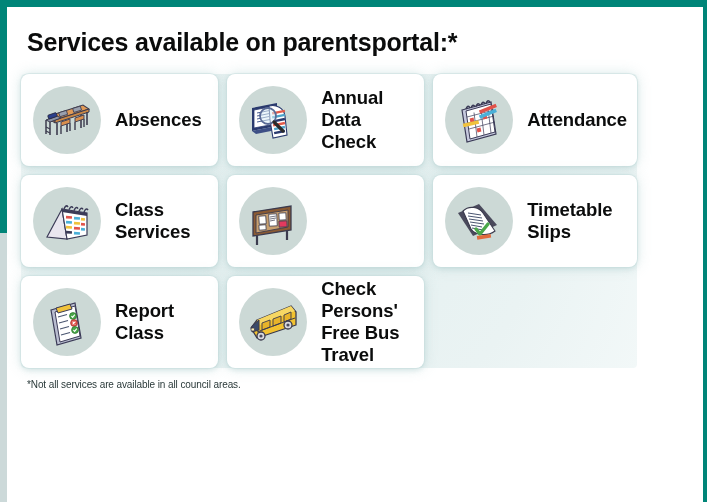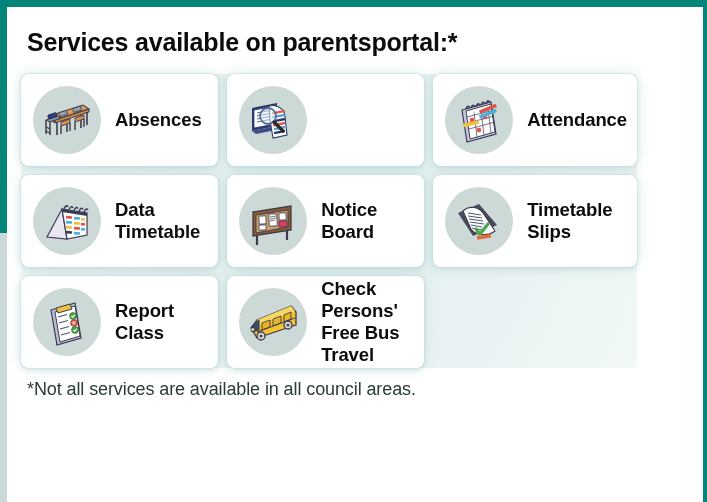--- a/index.html
+++ b/index.html
@@ -100,21 +100,21 @@
 
   .card-label {
     font-size: 18.5px;
     font-weight: bold;
     color: #0b0c0c;
     line-height: 1.18;
     letter-spacing: -0.1px;
   }
 
   .footnote {
-    font-size: 18px;
+    font-size: 10px;
     color: #2b3a3a;
     margin: 11px 0 0 6px;
     letter-spacing: -0.1px;
   }
 
   
   .grid-wrap {
     position: relative;
     background:
       radial-gradient(circle at 50% 50%, #e4f0f0 0%, #eaf3f3 60%, #f2f8f8 100%);
@@ -186,20 +186,21 @@
                   <rect x="30" y="29" width="12" height="2.4" fill="#2a3a6e" transform="rotate(-11 36 30)"></rect>
                   <rect x="30" y="33" width="12" height="2.4" fill="#e45b4a" transform="rotate(-11 36 34)"></rect>
                   <rect x="31" y="37" width="11" height="2.4" fill="#4da3c9" transform="rotate(-11 36 38)"></rect>
                   <rect x="31" y="41" width="11" height="2.4" fill="#2a3a6e" transform="rotate(-11 36 42)"></rect>
                 </g>
                 <circle cx="25" cy="26" r="8" fill="rgba(220,238,248,0.55)" stroke="#5a6b96" stroke-width="1.8"></circle>
                 <path d="M31,32 L40,41" stroke="#2a2a2a" stroke-width="3.2" stroke-linecap="round"></path>
               </g>
             </svg>
           </span>
+          <span class="card-label">Annual Data Check</span>
         </div>
 
         <div class="service-card">
           <span class="icon-circle">
             <svg width="60" height="60" viewBox="0 0 60 60">
               <g>
                 <polygon points="13,20 42,12 47,44 18,52" fill="#c6c9de" stroke="#3b3b57" stroke-width="1.2"></polygon>
                 <polygon points="17,21 42,14 46,42 21,49" fill="#ffffff" stroke="#3b3b57" stroke-width="1"></polygon>
                 <g stroke="#3b3b57" stroke-width="0.7" fill="none">
                   <path d="M18,27 L45,20"></path>
@@ -251,21 +252,21 @@
                 <g fill="none" stroke="#3b3b57" stroke-width="1.5">
                   <path d="M27,18 q2,-5 4,-2"></path>
                     <path d="M32,18.8 q2,-5 4,-2"></path>
                   <path d="M37,19.6 q2,-5 4,-2"></path>
                     <path d="M42,20.4 q2,-5 4,-2"></path>
                   <path d="M47,21.2 q2,-5 4,-2"></path>
                 </g>
               </g>
             </svg>
           </span>
-          <span class="card-label">Data Timetable</span>
+          <span class="card-label">Class Services</span>
         </div>
 
         <div class="service-card">
           <span class="icon-circle">
             <svg width="60" height="60" viewBox="0 0 60 60">
               <g>
                 <polygon points="10,21 48,15 48,39 10,45" fill="#8a5a33" stroke="#3b3b4e" stroke-width="1.3"></polygon>
                 <polygon points="13,24 45,19 45,36 13,42" fill="#c9a070" stroke="#3b3b4e" stroke-width="0.9"></polygon>
                 <rect x="16" y="25" width="7" height="8" fill="#ffffff" stroke="#3b3b4e" stroke-width="0.8" transform="rotate(-4 19 29)"></rect>
                 <rect x="26" y="23" width="8" height="12" fill="#ffffff" stroke="#3b3b4e" stroke-width="0.8" transform="rotate(-3 30 29)"></rect>
@@ -275,21 +276,20 @@
                 <g stroke="#3b3b4e" stroke-width="0.7">
                   <path d="M27,26 L33,25"></path>
                     <path d="M27,28 L33,27"></path>
                     <path d="M27,30 L32,29"></path>
                 </g>
                 <path d="M14,45 L14,54" stroke="#3b3b4e" stroke-width="2.2"></path>
                 <path d="M44,40 L44,49" stroke="#3b3b4e" stroke-width="2.2"></path>
               </g>
             </svg>
           </span>
-          <span class="card-label">Notice Board</span>
         </div>
 
         <div class="service-card">
           <span class="icon-circle">
             <svg width="60" height="60" viewBox="0 0 60 60">
               <g>
                 <polygon points="9,22 30,13 48,34 24,45" fill="#4a4a5c"></polygon>
                 <path d="M14,20 C20,14 30,16 34,22 L46,40 C38,46 26,44 22,38 Z" fill="#ffffff" stroke="#3b3b4e" stroke-width="1.1"></path>
                 <g stroke="#4a5570" stroke-width="1">
                   <path d="M19,22 L32,24"></path>

